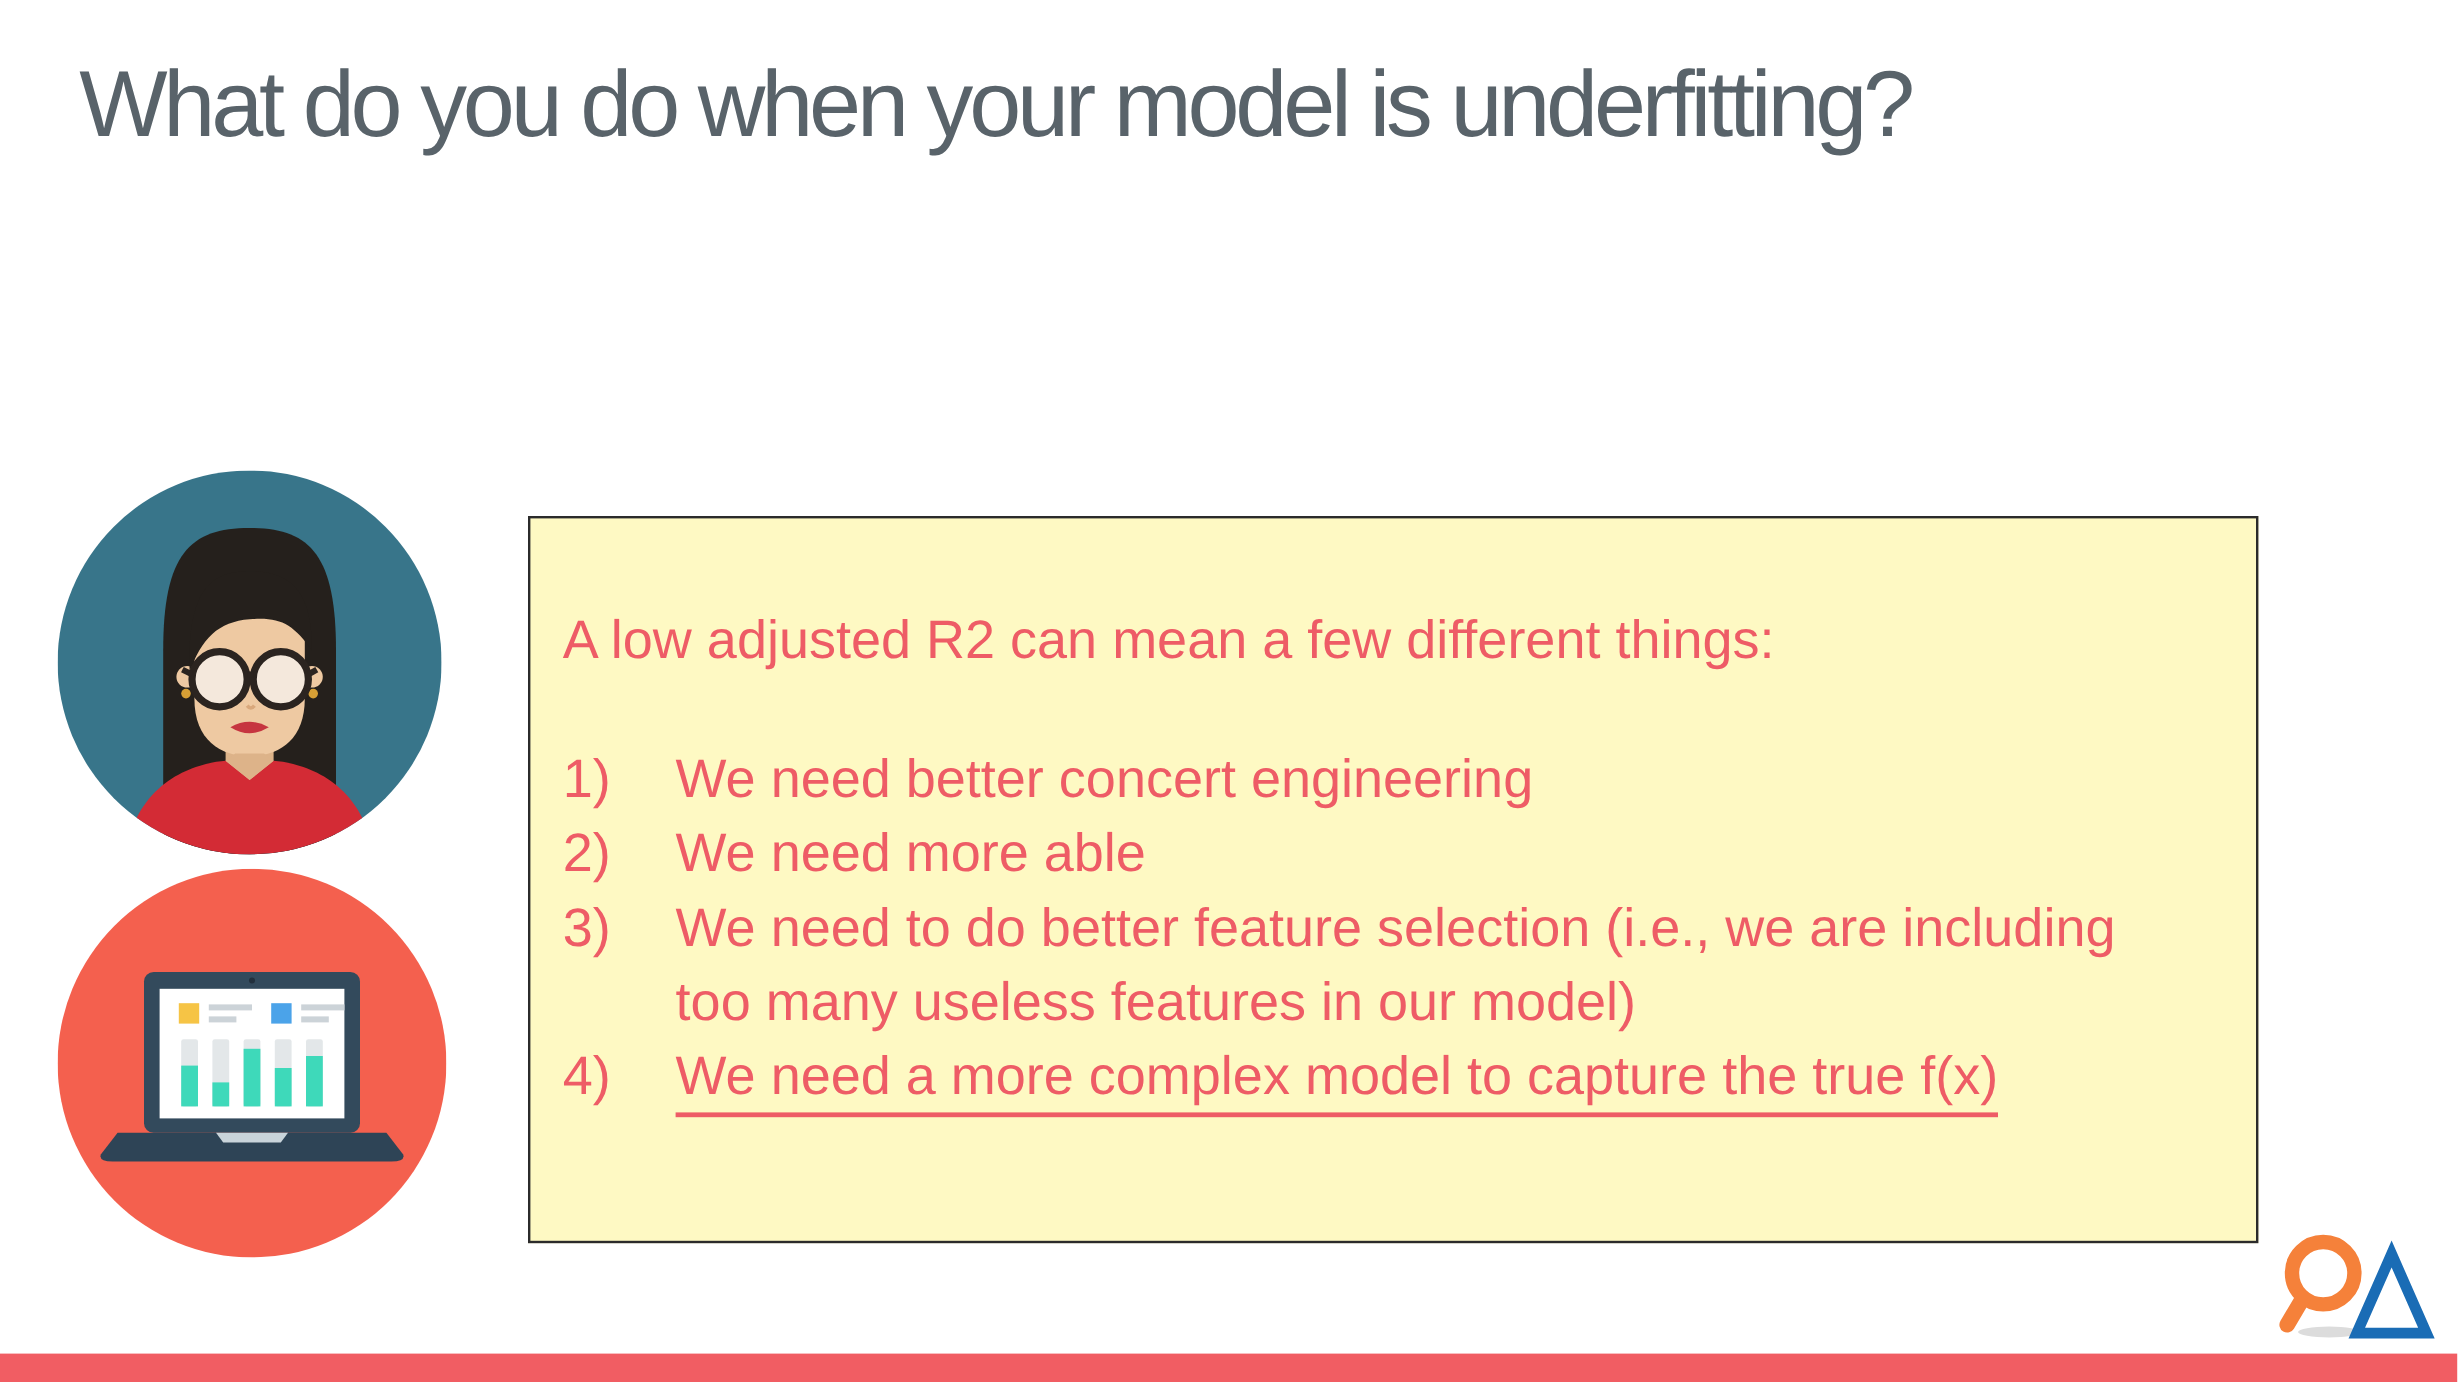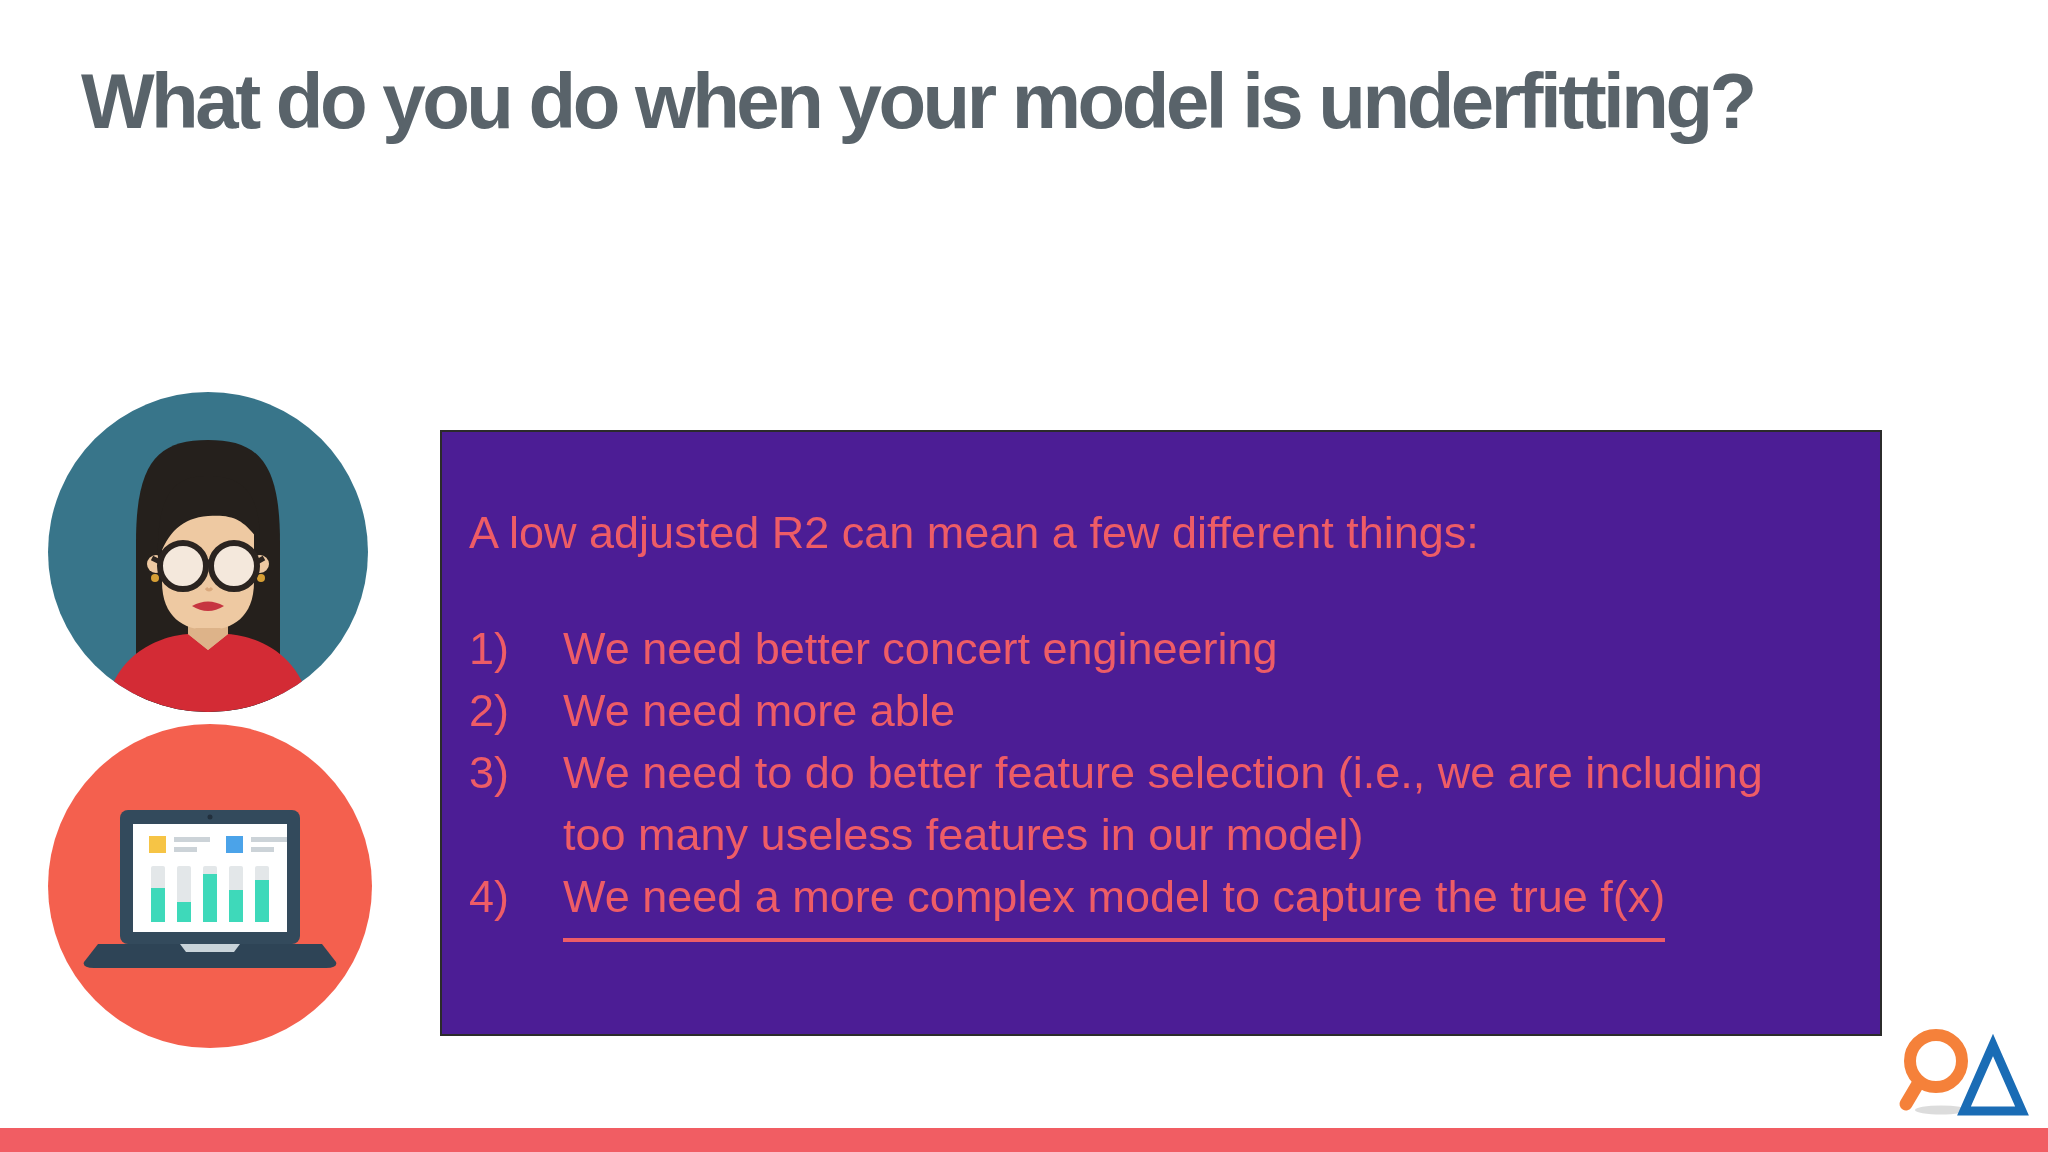--- a/index.html
+++ b/index.html
@@ -2,46 +2,46 @@
 <html><head>
 <meta charset="utf-8">
 <style>
   html,body{margin:0;padding:0;background:#ffffff;}
   .slide{
     position:relative;width:2048px;height:1152px;background:#ffffff;
     overflow:hidden;font-family:"Liberation Sans",sans-serif;
   }
   .title{
     position:absolute;left:66px;top:40px;width:1920px;
-    font-size:78px;font-weight:700;letter-spacing:-3.5px;
-    color:#59636a;line-height:1.2;margin:15px;
+    font-size:78px;font-weight:400;letter-spacing:-3.5px;
+    color:#59636a;line-height:1.2;margin:0;
   }
   .subtitle{
     position:absolute;left:121px;top:178px;width:1860px;
     font-size:43px;color:#5b656b;line-height:68px;margin:0;
   }
   .subtitle .bold{font-weight:700;}
   .avatar{position:absolute;left:48px;}
   .avatar.woman{top:392px;width:320px;height:320px;}
   .avatar.laptop{top:724px;width:324px;height:324px;}
   .callout-box{
     position:absolute;left:440px;top:430px;width:1442px;height:606px;
-    border:2px solid #2b2b2b;background:#4c1d95;box-sizing:border-box;
+    border:2px solid #2b2b2b;background:#fef9c3;box-sizing:border-box;
     padding:70px 40px 0 27px;
   }
   .callout-heading{
     font-size:45px;color:#ee5c66;line-height:62px;margin:0 0 54px 0;font-weight:400;
   }
   .callout-list{display:block;}
   .callout-row{
     display:grid;grid-template-columns:94px 1fr;align-items:start;
     font-size:45px;color:#ee5c66;line-height:62px;max-width:1365px;
   }
   .callout-num{text-align:left;}
-  .underline-text{border-bottom:4px solid #ee5c66;padding-bottom:16px;}
+  .underline-text{border-bottom:4px solid #ee5c66;padding-bottom:5px;}
   .logo{position:absolute;left:1858px;top:1020px;width:172px;height:102px;}
   .bottom-bar{
     position:absolute;left:0;top:1128px;width:2048px;height:24px;background:#f15d63;
   }
 </style>
 </head>
 <body>
 
 <div class="slide">
 

